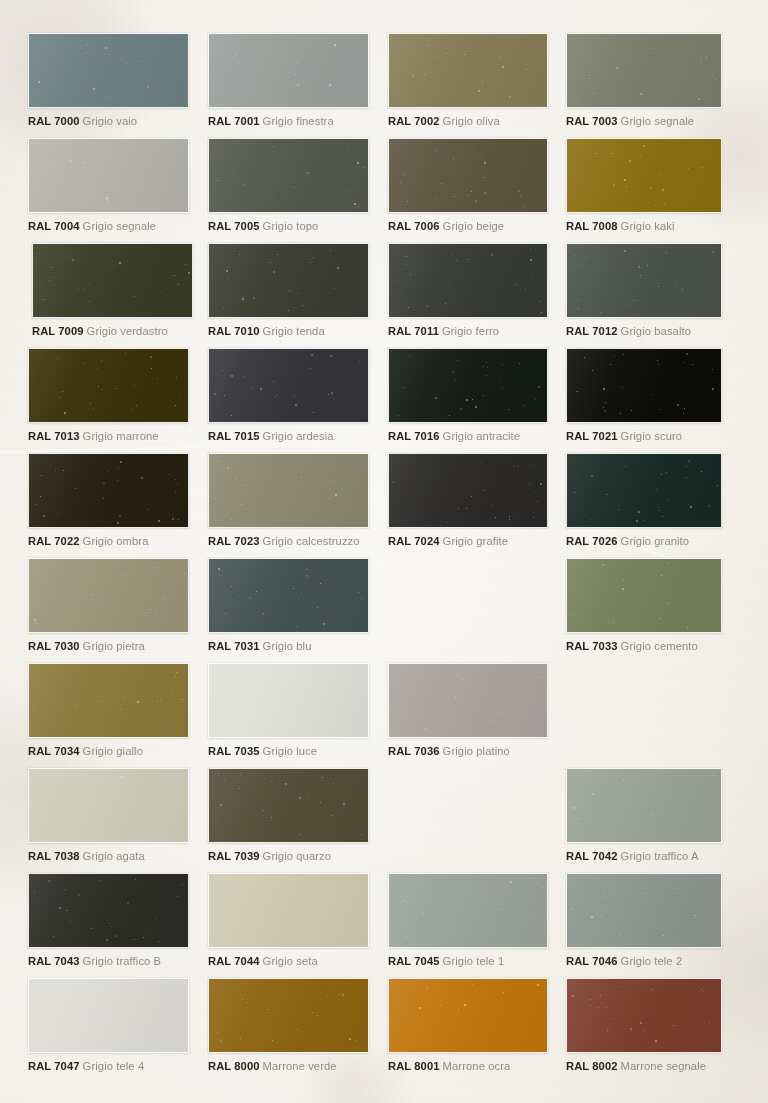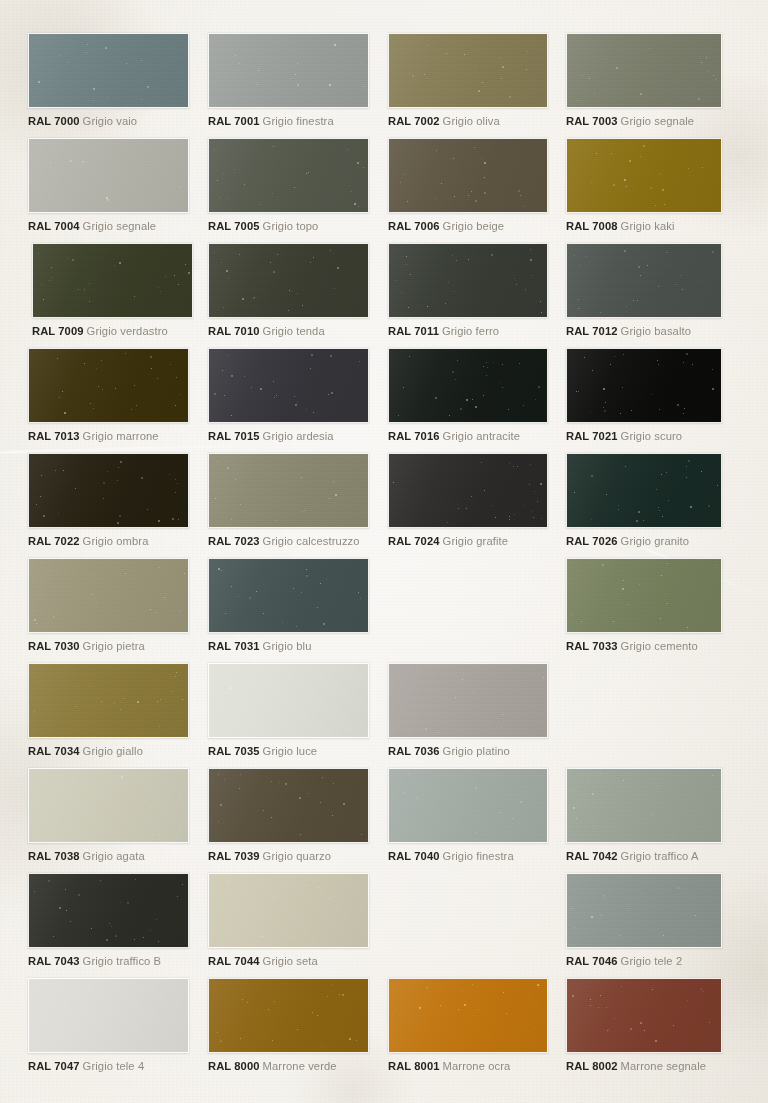--- a/index.html
+++ b/index.html
@@ -799,38 +799,20 @@
           <i style="left: 34.2076%; top: 55.8553%; width: 1px; height: 1px; opacity: 0.64;"></i>
           <i style="left: 6.97115%; top: 47.9408%; width: 2px; height: 2px; opacity: 0.51;"></i>
           <i style="left: 70.012%; top: 45.176%; width: 1px; height: 1px; opacity: 0.64;"></i>
           <i style="left: 18.7822%; top: 26.2544%; width: 1px; height: 1px; opacity: 0.66;"></i>
           <i style="left: 47.95%; top: 18.7576%; width: 2px; height: 2px; opacity: 0.53;"></i>
           <i style="left: 19.5255%; top: 7.17843%; width: 1px; height: 1px; opacity: 0.5;"></i>
         </div>
       </div>
       <div class="label"><span class="code">RAL 7039</span><span class="nm">Grigio quarzo</span></div>
     </div>
-    <div class="cell" style="left: 388px; top: 768px; width: 160px;">
-      <div class="swatch" title="Grigio finestra" style="height: 75px; background: rgb(163, 171, 165);">
-        <div class="speck">
-          <i style="left: 29.1269%; top: 48.3976%; width: 1px; height: 1px; opacity: 0.38;"></i>
-          <i style="left: 8.82509%; top: 31.4992%; width: 1px; height: 1px; opacity: 0.63;"></i>
-          <i style="left: 17.3887%; top: 38.6161%; width: 1px; height: 1px; opacity: 0.62;"></i>
-          <i style="left: 82.9714%; top: 44.2171%; width: 2px; height: 2px; opacity: 0.37;"></i>
-          <i style="left: 12.2347%; top: 6.94986%; width: 1px; height: 1px; opacity: 0.46;"></i>
-          <i style="left: 61.0291%; top: 90.4974%; width: 1px; height: 1px; opacity: 0.36;"></i>
-          <i style="left: 77.6138%; top: 66.6114%; width: 1px; height: 1px; opacity: 0.51;"></i>
-          <i style="left: 69.6475%; top: 58.796%; width: 1px; height: 1px; opacity: 0.71;"></i>
-          <i style="left: 54.5296%; top: 85.8575%; width: 1px; height: 1px; opacity: 0.64;"></i>
-          <i style="left: 91.7124%; top: 20.1388%; width: 1px; height: 1px; opacity: 0.34;"></i>
-          <i style="left: 54.3142%; top: 24.6531%; width: 2px; height: 2px; opacity: 0.32;"></i>
-        </div>
-      </div>
-      <div class="label"><span class="code">RAL 7040</span><span class="nm">Grigio finestra</span></div>
-    </div>
     <div class="cell" style="left: 566px; top: 768px; width: 156px;">
       <div class="swatch" title="Grigio traffico A" style="height: 75px; background: rgb(154, 162, 149);">
         <div class="speck">
           <i style="left: 13.2525%; top: 9.31807%; width: 1px; height: 1px; opacity: 0.31;"></i>
           <i style="left: 17.7649%; top: 77.0729%; width: 1px; height: 1px; opacity: 0.49;"></i>
           <i style="left: 5.92675%; top: 67.2789%; width: 1px; height: 1px; opacity: 0.73;"></i>
           <i style="left: 94.2484%; top: 8.66921%; width: 1px; height: 1px; opacity: 0.59;"></i>
           <i style="left: 36.2077%; top: 14.8119%; width: 1px; height: 1px; opacity: 0.78;"></i>
           <i style="left: 55.0798%; top: 61.609%; width: 1px; height: 1px; opacity: 0.66;"></i>
           <i style="left: 4.46247%; top: 28.8617%; width: 1px; height: 1px; opacity: 0.29;"></i>
@@ -882,20 +864,39 @@
           <i style="left: 33.3567%; top: 85.2169%; width: 1px; height: 1px; opacity: 0.83;"></i>
           <i style="left: 40.5933%; top: 29.9539%; width: 1px; height: 1px; opacity: 0.35;"></i>
           <i style="left: 53.1693%; top: 85.0162%; width: 1px; height: 1px; opacity: 0.33;"></i>
           <i style="left: 60.7196%; top: 14.4309%; width: 1px; height: 1px; opacity: 0.5;"></i>
           <i style="left: 68.5637%; top: 18.2721%; width: 1px; height: 1px; opacity: 0.79;"></i>
           <i style="left: 11.7085%; top: 11.2508%; width: 1px; height: 1px; opacity: 0.84;"></i>
         </div>
       </div>
       <div class="label"><span class="code">RAL 7044</span><span class="nm">Grigio seta</span></div>
     </div>
+    <div class="cell" style="left: 388px; top: 873px; width: 160px;">
+      <div class="swatch" title="Grigio tele 1" style="height: 75px; background: rgb(155, 162, 156);">
+        <div class="speck">
+          <i style="left: 88.8782%; top: 54.7951%; width: 1px; height: 1px; opacity: 0.53;"></i>
+          <i style="left: 76.5643%; top: 10.1807%; width: 2px; height: 2px; opacity: 0.64;"></i>
+          <i style="left: 11.3346%; top: 86.3368%; width: 1px; height: 1px; opacity: 0.72;"></i>
+          <i style="left: 14.1367%; top: 78.2774%; width: 1px; height: 1px; opacity: 0.34;"></i>
+          <i style="left: 97.0605%; top: 18.3441%; width: 1px; height: 1px; opacity: 0.71;"></i>
+          <i style="left: 9.07477%; top: 35.8876%; width: 1px; height: 1px; opacity: 0.73;"></i>
+          <i style="left: 91.1222%; top: 5.73104%; width: 1px; height: 1px; opacity: 0.77;"></i>
+          <i style="left: 11.2476%; top: 30.3119%; width: 1px; height: 1px; opacity: 0.38;"></i>
+          <i style="left: 21.4347%; top: 53.4407%; width: 1px; height: 1px; opacity: 0.68;"></i>
+          <i style="left: 3.25355%; top: 23.3825%; width: 1px; height: 1px; opacity: 0.6;"></i>
+          <i style="left: 71.4225%; top: 16.8549%; width: 1px; height: 1px; opacity: 0.67;"></i>
+          <i style="left: 72.1153%; top: 48.0611%; width: 1px; height: 1px; opacity: 0.55;"></i>
+        </div>
+      </div>
+      <div class="label"><span class="code">RAL 7045</span><span class="nm">Grigio tele 1</span></div>
+    </div>
     <div class="cell" style="left: 566px; top: 873px; width: 156px;">
       <div class="swatch" title="Grigio tele 2" style="height: 75px; background: rgb(140, 149, 143);">
         <div class="speck">
           <i style="left: 4.34122%; top: 73.009%; width: 1px; height: 1px; opacity: 0.47;"></i>
           <i style="left: 48.0371%; top: 26.4469%; width: 1px; height: 1px; opacity: 0.35;"></i>
           <i style="left: 62.0496%; top: 83.6378%; width: 1px; height: 1px; opacity: 0.75;"></i>
           <i style="left: 68.7015%; top: 92.0969%; width: 1px; height: 1px; opacity: 0.32;"></i>
           <i style="left: 23.3715%; top: 29.4471%; width: 1px; height: 1px; opacity: 0.58;"></i>
           <i style="left: 22.0248%; top: 56.7304%; width: 1px; height: 1px; opacity: 0.73;"></i>
           <i style="left: 39.9342%; top: 46.1576%; width: 1px; height: 1px; opacity: 0.41;"></i>

